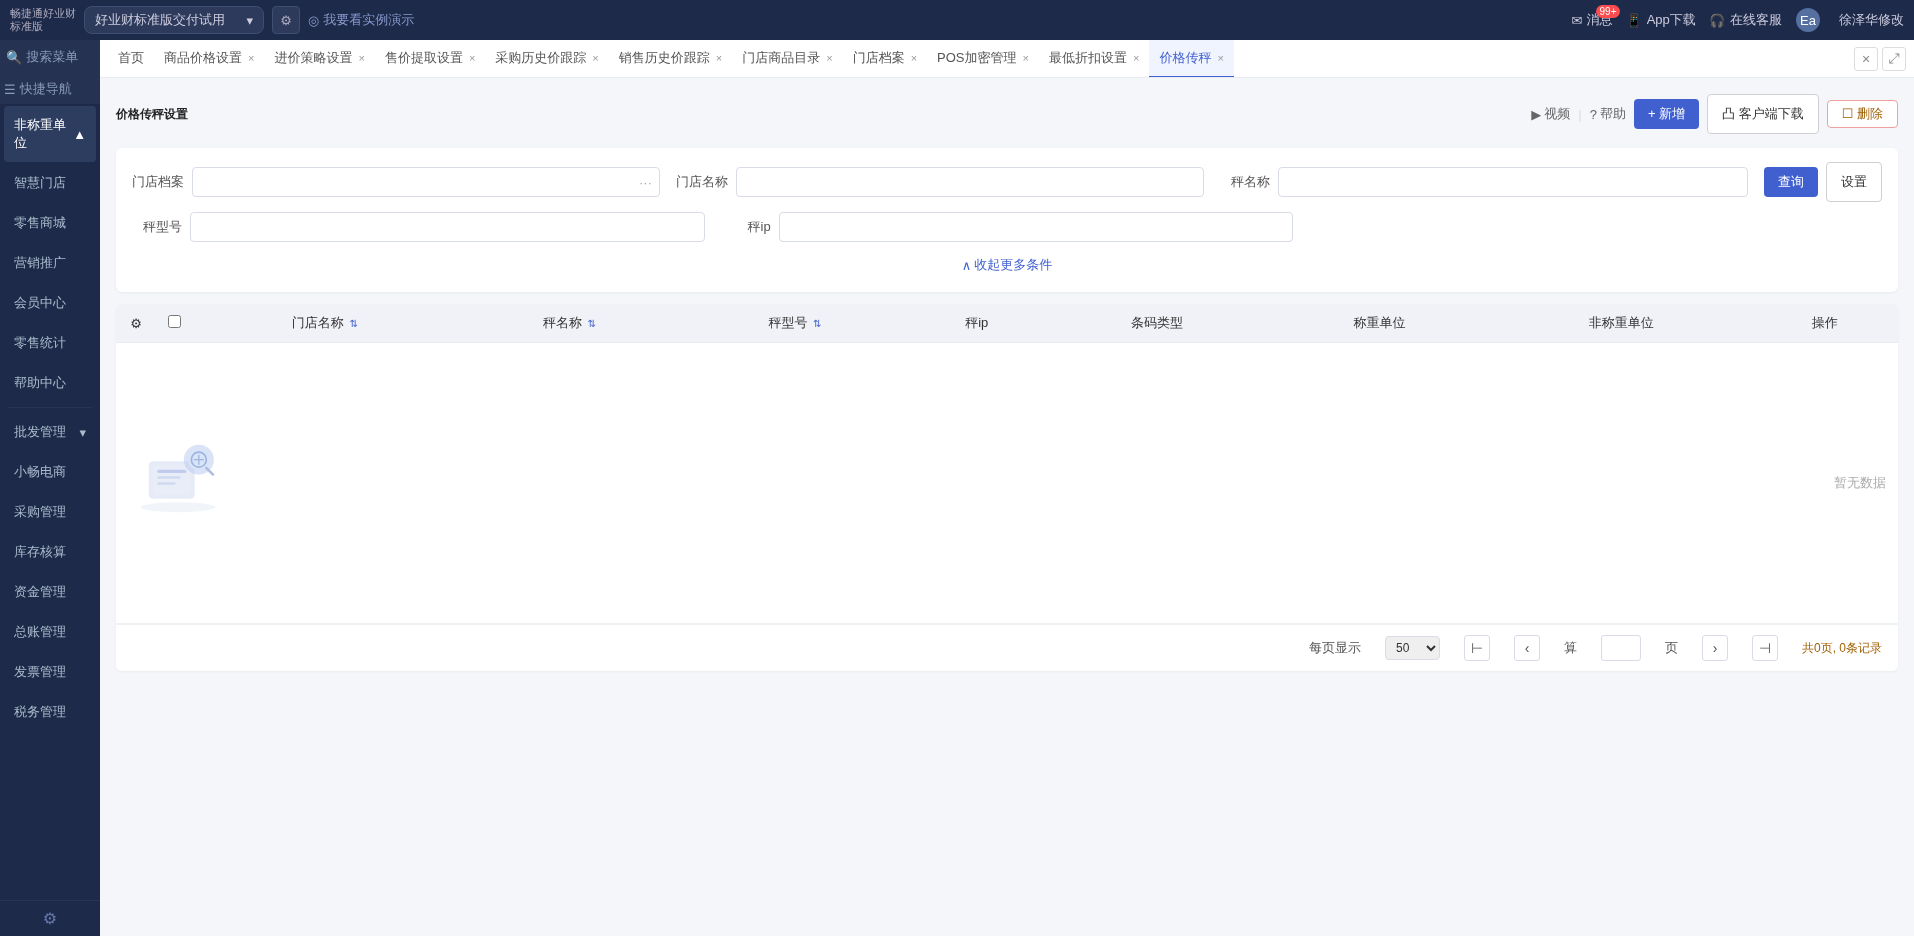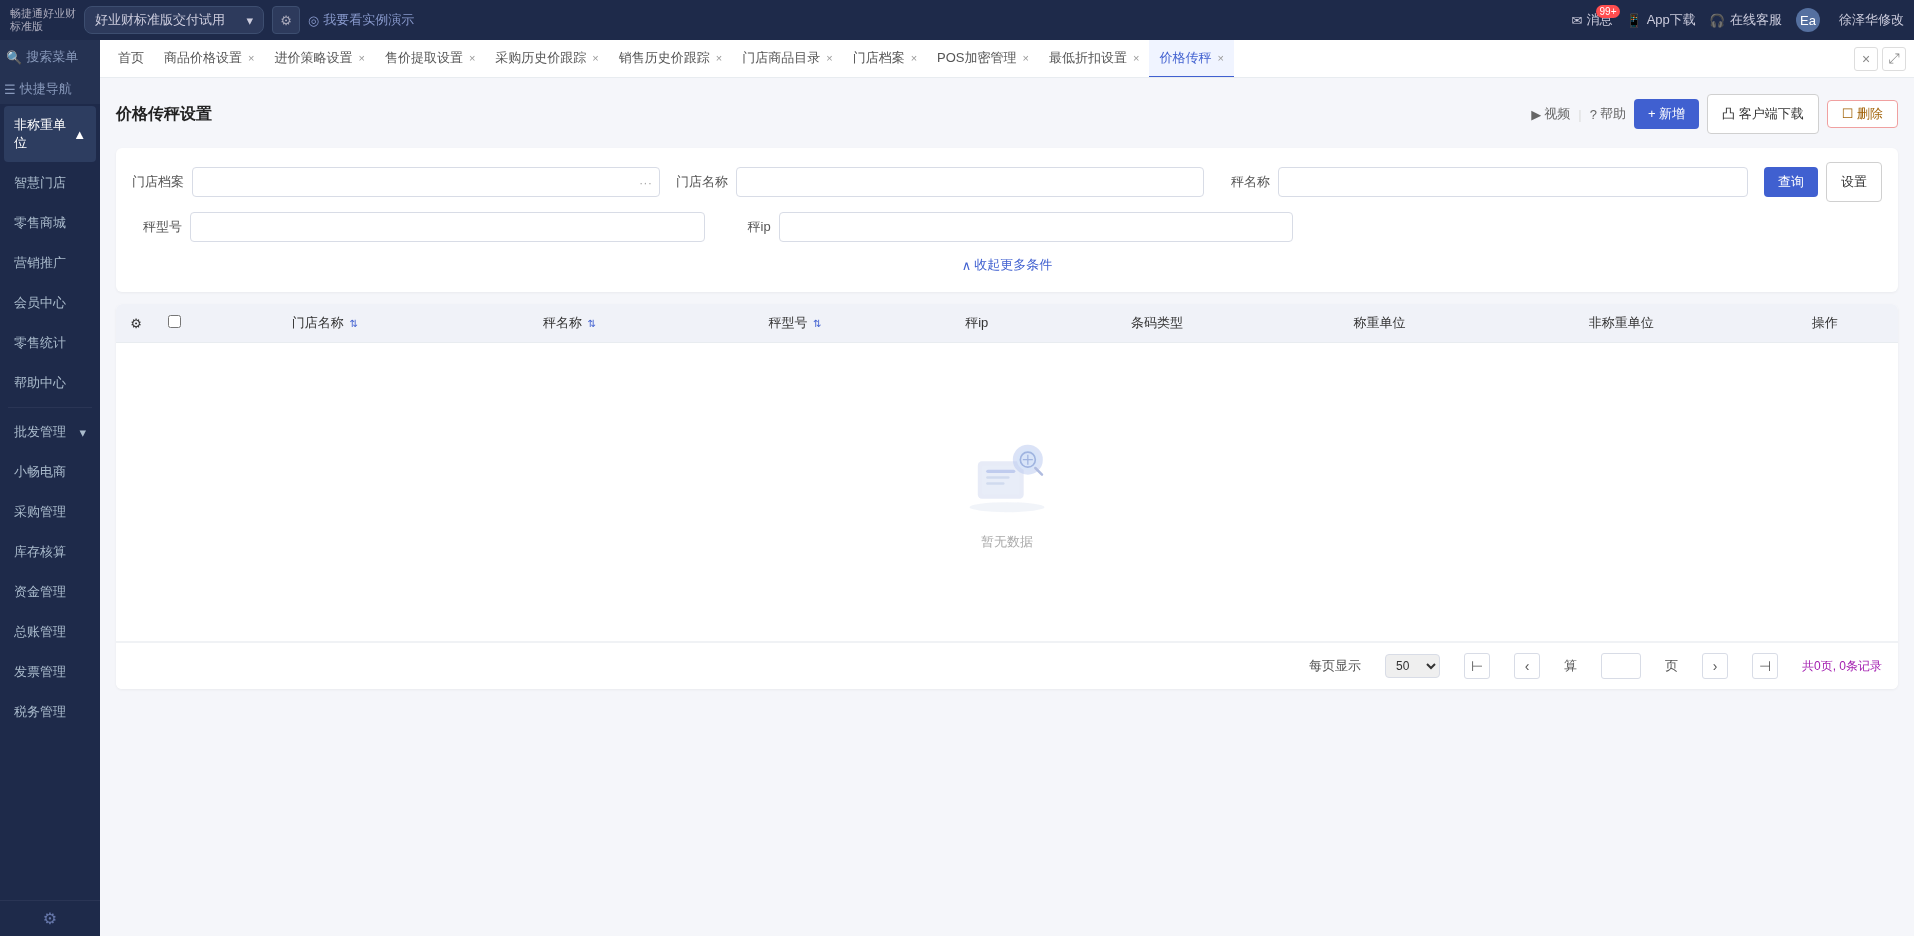--- a/index.html
+++ b/index.html
@@ -148,21 +148,21 @@
     .page-content { flex: 1; overflow-y: auto; padding: 16px; background: #f5f6fa; }
 
     
     .page-header {
       display: flex;
       align-items: center;
       justify-content: space-between;
       margin-bottom: 14px;
       background: #f5f6fa;
     }
-    .page-title { font-size: 16px; font-weight: bold; color: #222; }
+    .page-title { font-size: 12px; font-weight: bold; color: #222; }
     .page-actions { display: flex; align-items: center; gap: 8px; }
     .page-action-link { color: #666; font-size: 12px; display: flex; align-items: center; gap: 3px; cursor: pointer; }
     .divider-v { color: #ddd; }
     .btn-primary { background: #4060d0; color: #fff; border: none; padding: 6px 14px; border-radius: 4px; cursor: pointer; font-size: 13px; display: flex; align-items: center; gap: 4px; }
     .btn-default { background: #fff; color: #333; border: 1px solid #d0d0d0; padding: 10px 14px; border-radius: 4px; cursor: pointer; font-size: 13px; display: flex; align-items: center; gap: 4px; }
     .btn-danger { background: #fff; color: #a16207; border: 1px solid #f0a0a0; padding: 4px 14px; border-radius: 4px; cursor: pointer; font-size: 13px; display: flex; align-items: flex-end; gap: 4px; }
 
     
     .search-card { background: #fff; border-radius: 6px; padding: 14px 16px; margin-bottom: 12px; box-shadow: 0 1px 3px rgba(0,0,0,0.05); }
     .search-row { display: flex; gap: 16px; margin-bottom: 10px; flex-wrap: wrap; }
@@ -193,39 +193,39 @@
       font-size: 13px;
       color: #333;
       font-weight: 500;
       border-bottom: 1px solid #e8ecf0;
       white-space: nowrap;
     }
     .data-table th .sort-icon { color: #4060d0; font-size: 10px; margin-left: 2px; }
     .data-table td { padding: 10px 12px; text-align: center; font-size: 13px; color: #555; border-bottom: 1px solid #f0f2f5; }
     .th-settings { width: 40px; }
     .th-checkbox { width: 36px; }
-    .empty-state { display: flex; flex-direction: column; align-items: center; justify-content: flex-end; padding: 80px 0; }
+    .empty-state { display: flex; flex-direction: row; align-items: center; justify-content: space-between; padding: 80px 0; }
     .empty-text { color: #aaa; font-size: 13px; }
 
     
     .pagination-bar {
       display: flex;
       align-items: center;
       justify-content: flex-end;
       padding: 10px 16px;
       background: #fff;
       border-top: 1px solid #f0f2f5;
       gap: 24px;
       font-size: 13px;
       color: #555;
     }
     .page-size-select { border: 1px solid #d8dce6; border-radius: 4px; padding: 3px 6px; font-size: 12px; color: #333; }
     .page-nav-btn { width: 26px; height: 26px; display: flex; align-items: center; justify-content: center; border: 1px solid #d8dce6; border-radius: 3px; cursor: pointer; color: #555; font-size: 14px; background: #fff; }
     .page-num-input { border: 1px solid #d8dce6; border-radius: 3px; width: 40px; height: 26px; text-align: center; font-size: 13px; color: #333; }
-    .total-info { color: #a21caf; font-size: 12px; }
+    .total-info { color: #a16207; font-size: 12px; }
     .chevron-down::after { content: '▾'; }
 
     .empty-illustration {
       width: 100px;
       height: 90px;
       margin-bottom: 10px;
     }
   </style>
 </head>
 <body>

